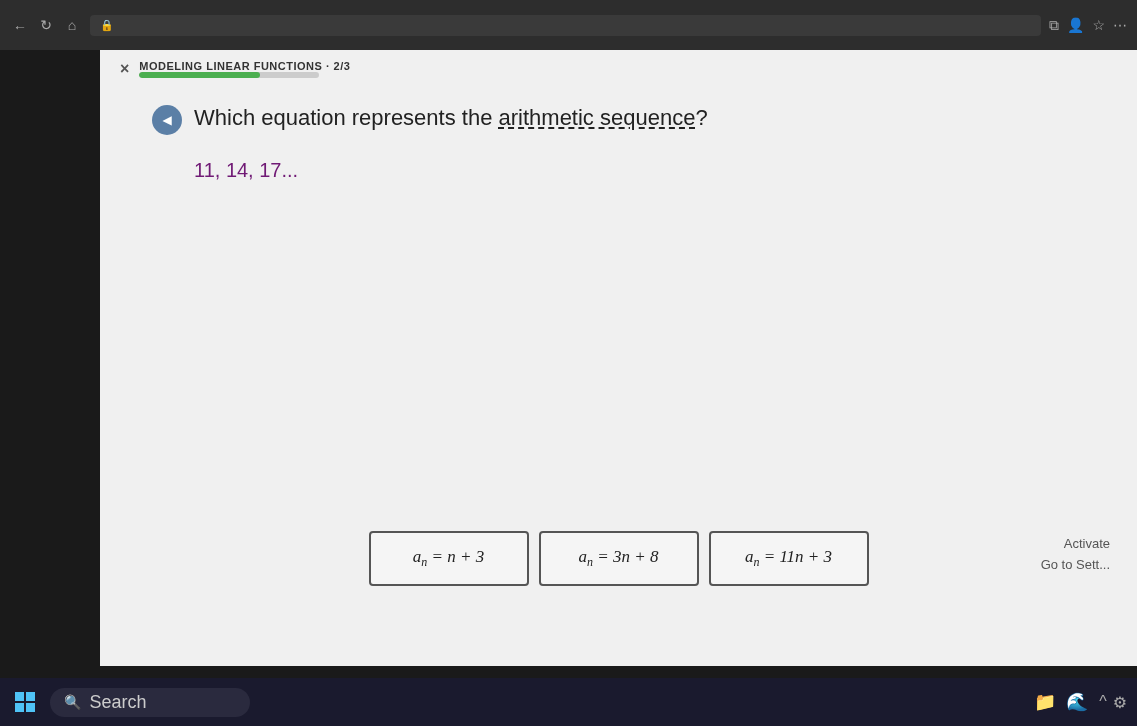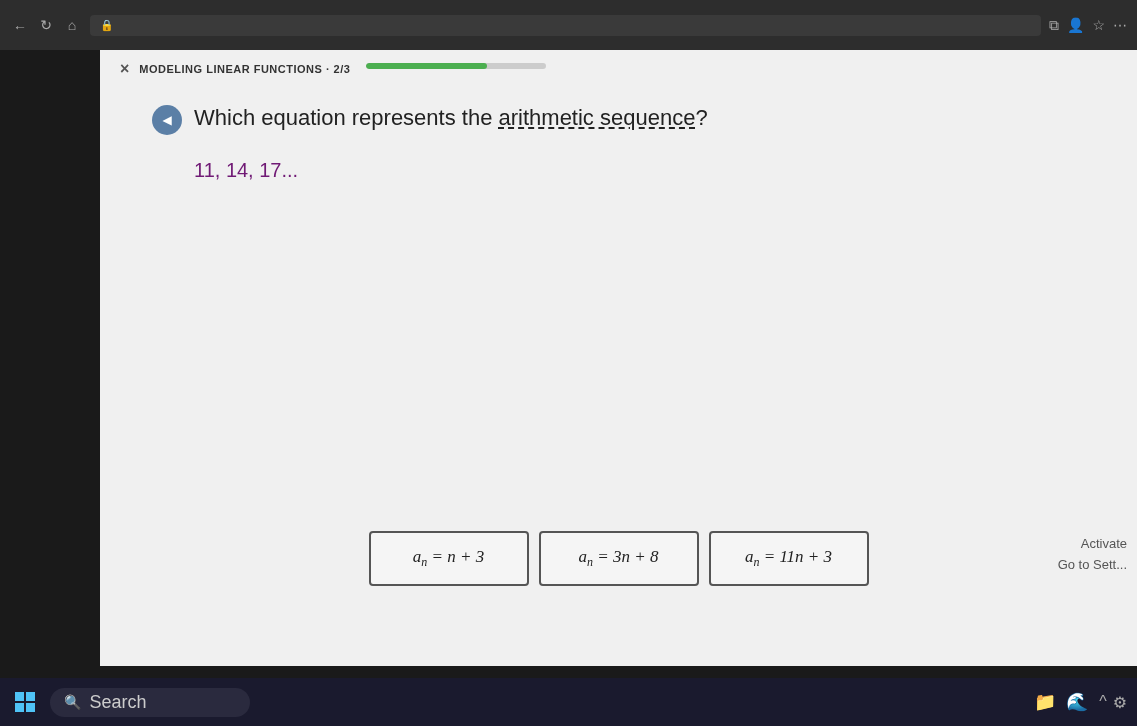--- a/index.html
+++ b/index.html
@@ -92,22 +92,22 @@
 
     .close-btn {
       color: #555;
       font-size: 16px;
       cursor: pointer;
       font-weight: bold;
     }
 
     .breadcrumb-section {
       display: flex;
-      flex-direction: row;
-      gap: 16px;
+      flex-direction: column;
+      gap: 0;
     }
 
     .breadcrumb-text {
       font-size: 11px;
       font-weight: bold;
       color: #333;
       letter-spacing: 0.5px;
     }
 
     .progress-bar-container {
@@ -194,21 +194,21 @@
       color: #222;
       font-family: 'Times New Roman', Times, serif;
       min-width: 160px;
       text-align: center;
       transition: background 0.15s;
     }
 
     
     .activate-text {
       position: absolute;
-      right: 10px;
+      right: 27px;
       bottom: 90px;
       font-size: 13px;
       color: #555;
       text-align: right;
       line-height: 1.6;
     }
 
     
     .taskbar {
       position: absolute;

